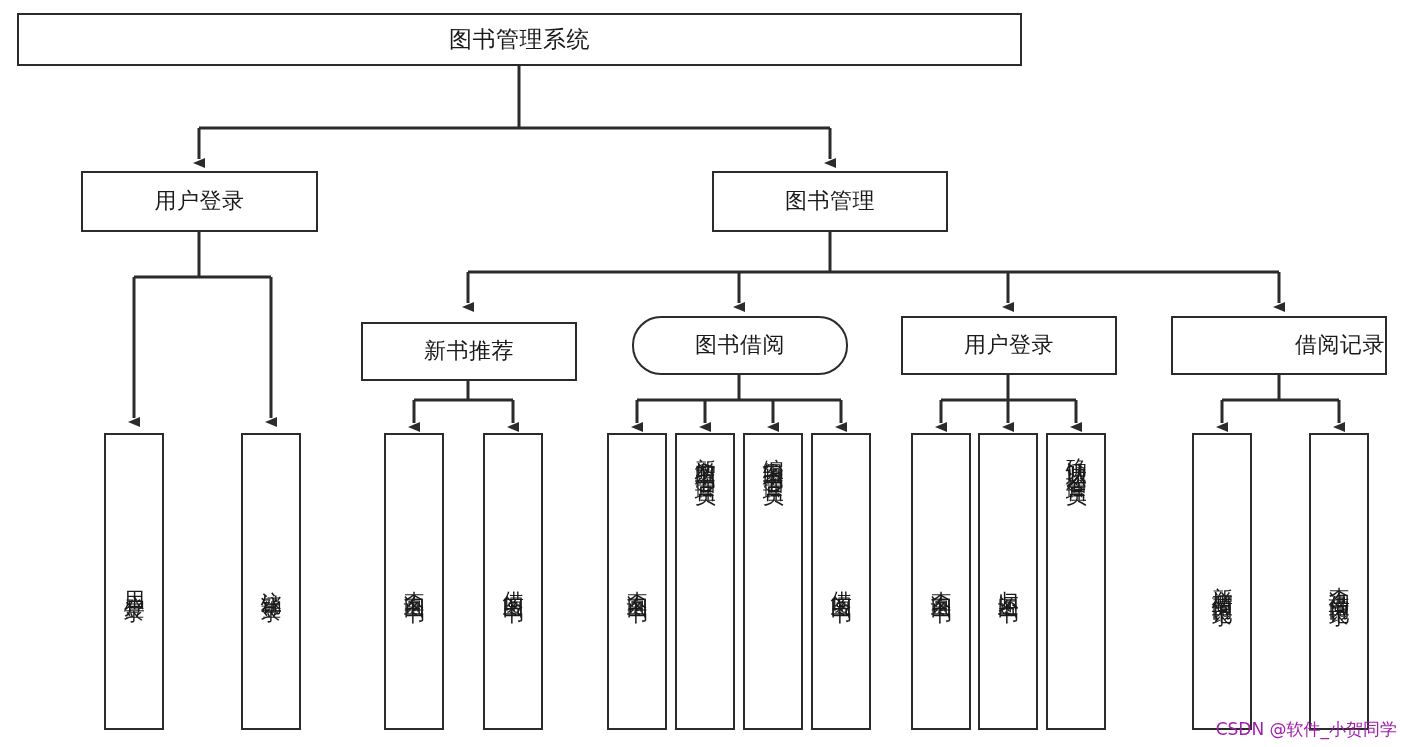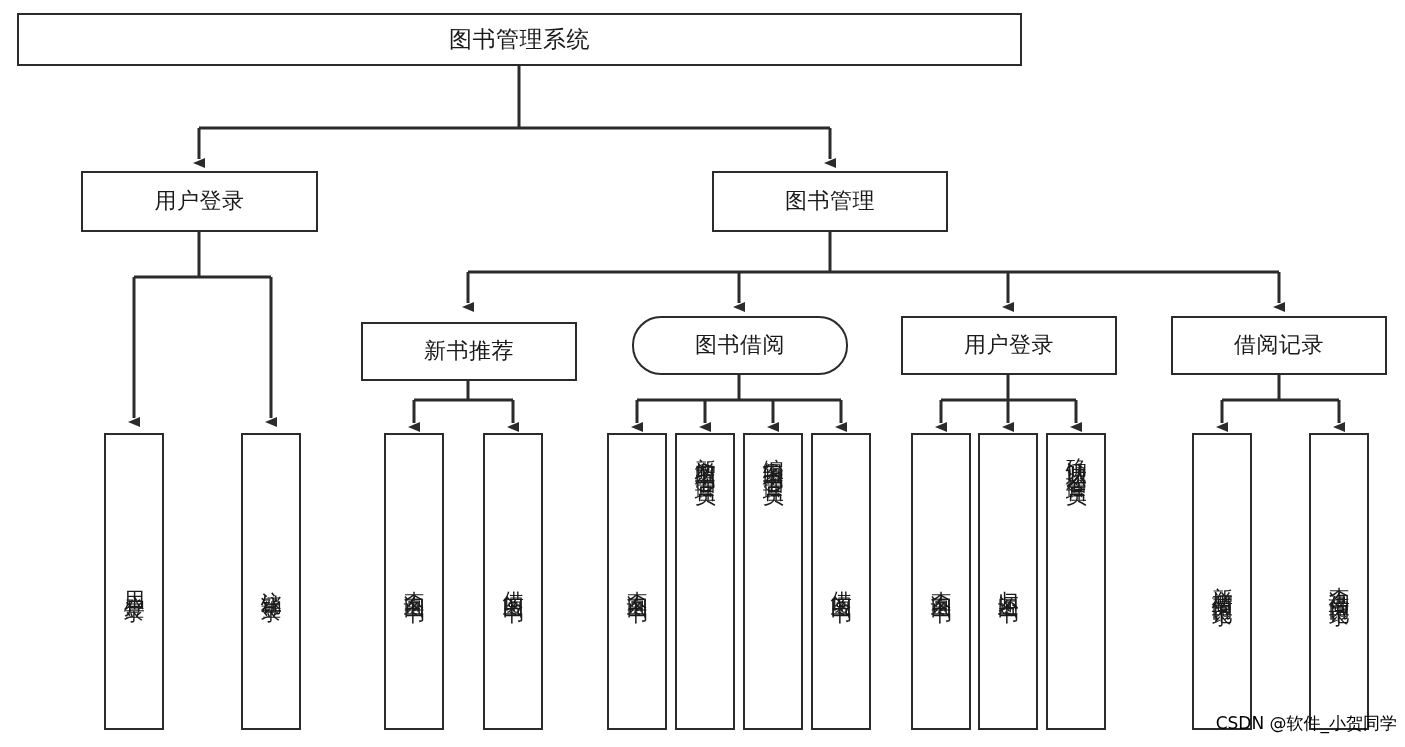--- a/index.html
+++ b/index.html
@@ -65,23 +65,23 @@
     letter-spacing: 4px;
     white-space: nowrap;
   }
   .node.v.center {
     align-items: center;
     padding-top: 0;
   }
   #watermark {
     position: absolute;
     right: 8px;
-    bottom: 12px;
+    bottom: 6px;
     font-size: 17px;
-    color: #000000;
+    color: #a21caf;
     z-index: 5;
     white-space: nowrap;
     pointer-events: none;
     margin-left: 24px;
   }
 </style>
 </head>
 <body>
 
 <div id="canvas">
@@ -150,21 +150,21 @@
 
   <div class="node h" style="left:361px; top:322px; width:216px; height:59px;">
     <span class="label">新书推荐</span>
   </div>
   <div class="node h" style="left:632px; top:316px; width:216px; height:59px;border-radius:29px;">
     <span class="label">图书借阅</span>
   </div>
   <div class="node h" style="left:901px; top:316px; width:216px; height:59px;">
     <span class="label">用户登录</span>
   </div>
-  <div class="node h" style="left:1171px; top:316px; width:216px; height:59px;">
+  <div class="node h" style="left:1171px; top:316px; width:216px; height:59px;justify-content:flex-end;">
     <span class="label">借阅记录</span>
   </div>
 
   <div class="node v center" style="left:104px; top:433px; width:60px; height:297px;">
     <span class="label">用户登录</span>
   </div>
   <div class="node v center" style="left:241px; top:433px; width:60px; height:297px;">
     <span class="label">注销登录</span>
   </div>
 

